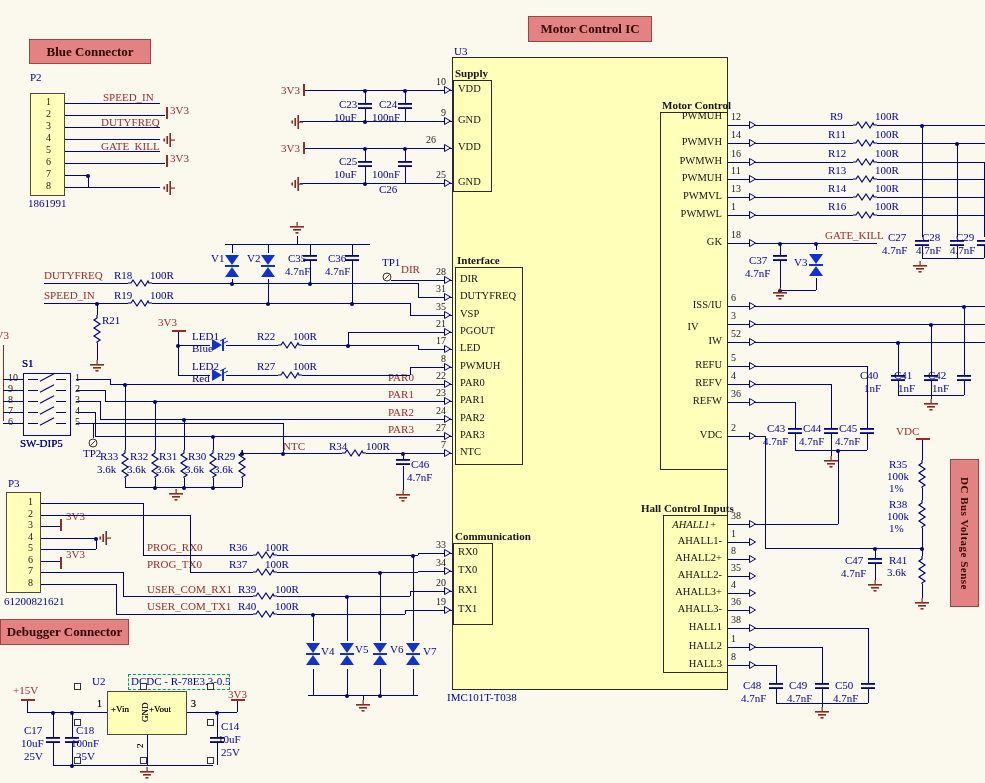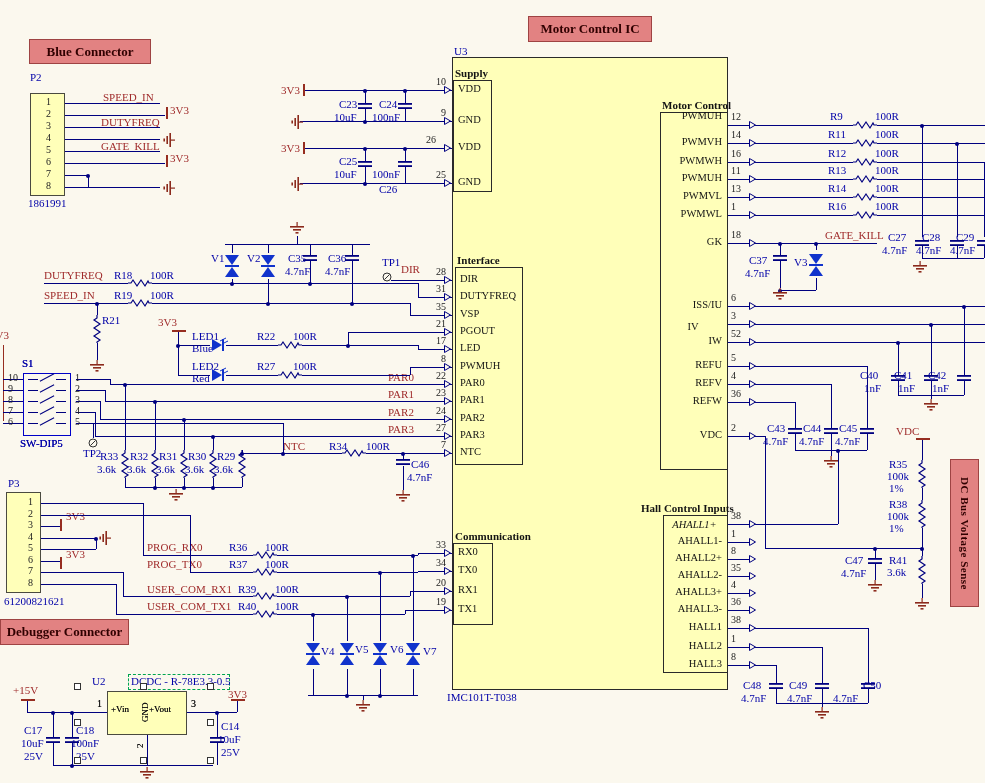--- a/index.html
+++ b/index.html
@@ -202,21 +202,21 @@
     <div class="t d" style="left: 887px; top: 511px;">100k</div>
     <div class="t d" style="left: 889px; top: 523px;">1%</div>
     <div class="t d" style="left: 845px; top: 555px;">C47</div>
     <div class="t d" style="left: 841px; top: 568px;">4.7nF</div>
     <div class="t d" style="left: 889px; top: 555px;">R41</div>
     <div class="t d" style="left: 887px; top: 567px;">3.6k</div>
     <div class="t d" style="left: 743px; top: 680px;">C48</div>
     <div class="t d" style="left: 741px; top: 693px;">4.7nF</div>
     <div class="t d" style="left: 789px; top: 680px;">C49</div>
     <div class="t d" style="left: 787px; top: 693px;">4.7nF</div>
-    <div class="t d" style="left: 863px; top: 680px;">C50</div>
+    <div class="t d" style="left: 835px; top: 680px;">C50</div>
     <div class="t d" style="left: 833px; top: 693px;">4.7nF</div>
     <div class="wire" style="left: 65px; top: 103px; width: 95px; height: 1px;"></div>
     <div class="wire" style="left: 65px; top: 115px; width: 100px; height: 1px;"></div>
     <div class="wire" style="left: 65px; top: 127px; width: 95px; height: 1px;"></div>
     <div class="wire" style="left: 65px; top: 139px; width: 95px; height: 1px;"></div>
     <div class="wire" style="left: 65px; top: 151px; width: 95px; height: 1px;"></div>
     <div class="wire" style="left: 65px; top: 163px; width: 100px; height: 1px;"></div>
     <div class="wire" style="left: 65px; top: 175px; width: 23px; height: 1px;"></div>
     <div class="wire" style="left: 88px; top: 175px; width: 1px; height: 12px;"></div>
     <div class="wire" style="left: 65px; top: 187px; width: 95px; height: 1px;"></div>

